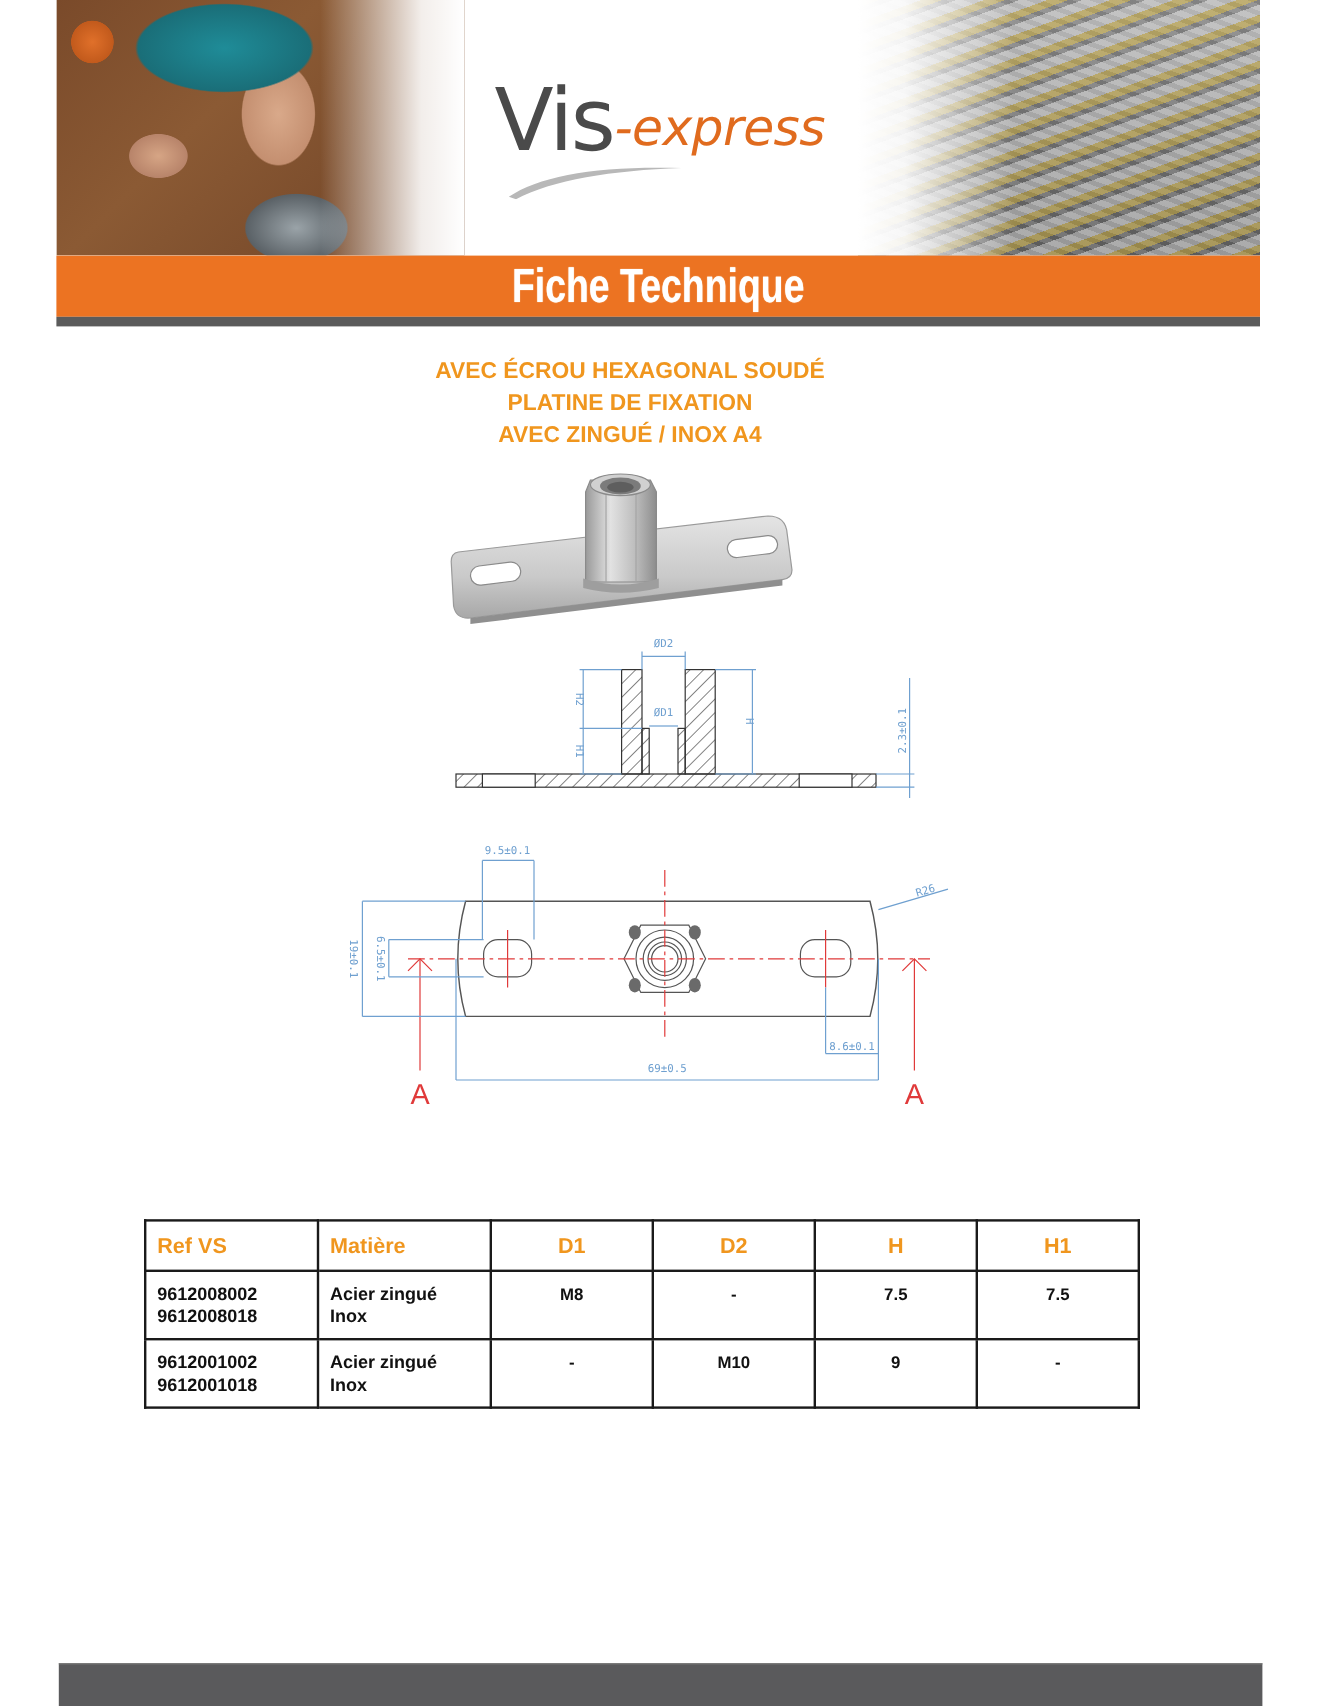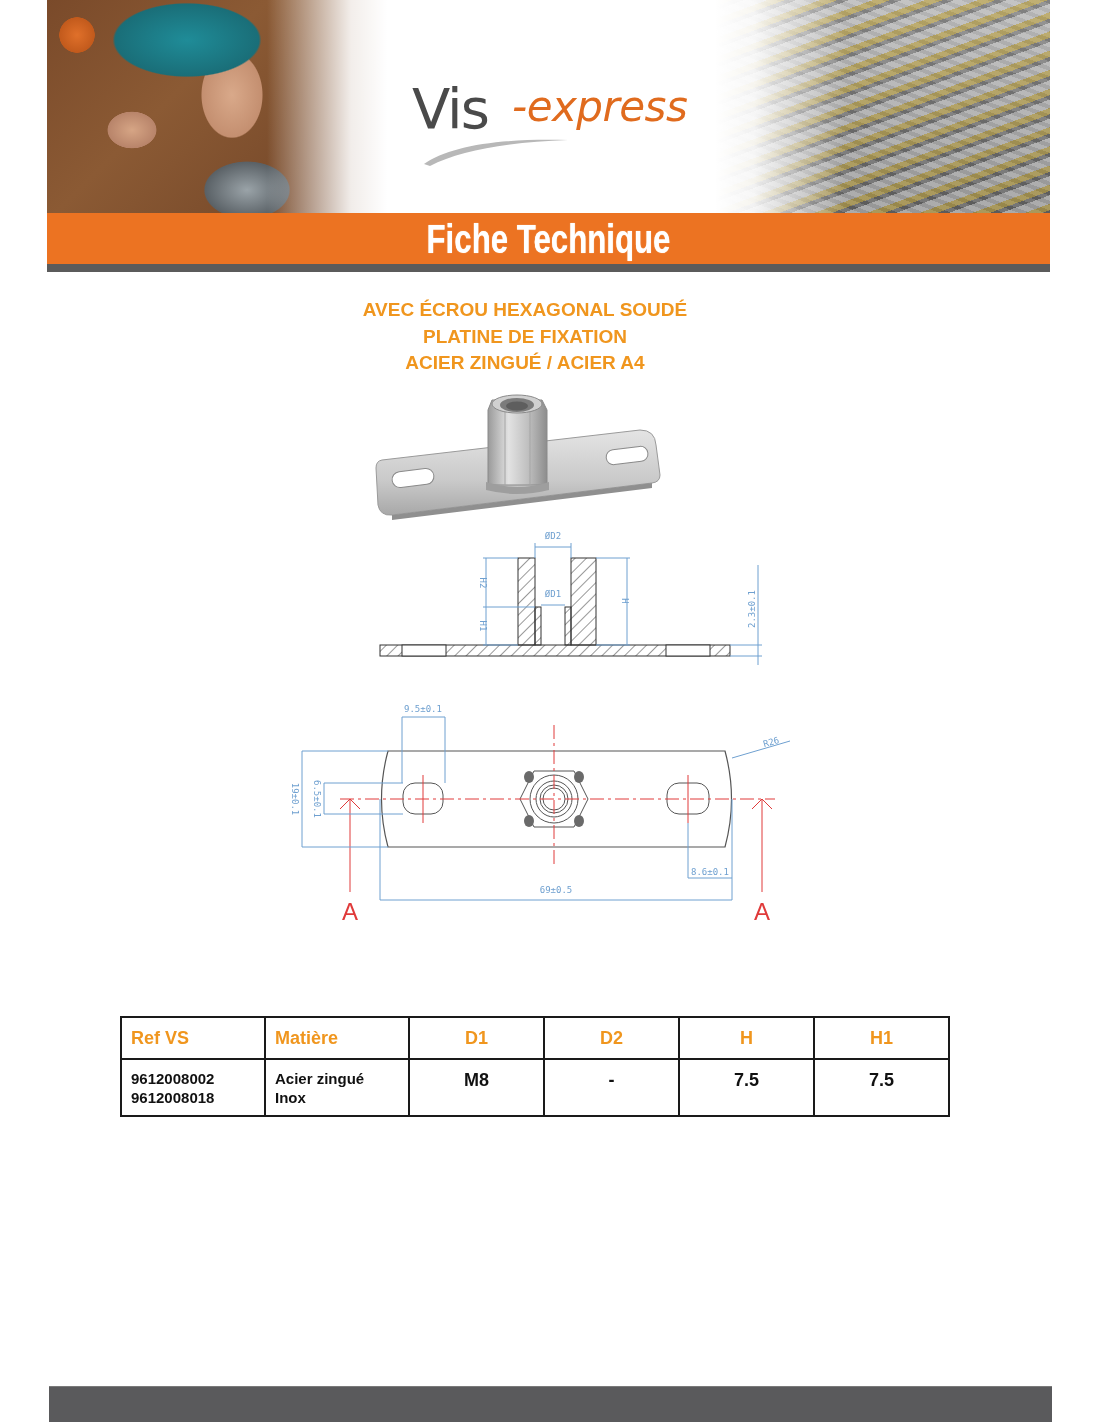--- a/index.html
+++ b/index.html
@@ -22,21 +22,21 @@
   .photo-right { position: absolute; right: 0; top: 0; width: 335px; height: 213px;
     background:
       repeating-linear-gradient(160deg, rgba(200,170,60,0.55) 0 6px, rgba(90,90,90,0.35) 6px 10px, rgba(210,210,210,0.5) 10px 18px),
       repeating-linear-gradient(20deg, rgba(160,160,160,0.45) 0 5px, rgba(60,60,60,0.35) 5px 9px),
       linear-gradient(180deg, #c9c9c9 0%, #8c8c8c 60%, #6b6b6b 100%);
   }
   .photo-right::after { content: ""; position: absolute; left: 0; top: 0; width: 130px; height: 213px;
     background: linear-gradient(270deg, rgba(255,255,255,0) 0%, rgba(255,255,255,0.9) 70%, #ffffff 100%); }
 
   .logo { position: absolute; left: 365px; top: 58px; width: 280px; height: 110px; }
-  .logo-vis { position: absolute; left: 0; top: 18px; font-family: "DejaVu Sans", sans-serif; font-size: 56px; color: #4a4a4a; letter-spacing: -2px; font-weight: normal; }
+  .logo-vis { position: absolute; left: 0; top: 0; font-family: "DejaVu Sans", sans-serif; font-size: 72px; color: #4a4a4a; letter-spacing: -2px; font-weight: normal; }
   .logo-express { position: absolute; left: 100px; top: 24px; font-family: "DejaVu Sans", sans-serif; font-style: italic; font-size: 42px; color: #e06b1e; letter-spacing: -0.5px; }
   .logo-swoosh { position: absolute; left: 8px; top: 78px; width: 150px; height: 30px; }
 
   .orange-band { position: absolute; left: 0; top: 213px; width: 1003px; height: 51px; background: #ec7322; }
   .band-title { position: absolute; left: 0; top: 213px; width: 1003px; height: 51px; text-align: center;
     font-family: "Liberation Sans", sans-serif; font-weight: bold; font-size: 40px; line-height: 53px; color: #ffffff;
     transform: scaleX(0.78); transform-origin: center; letter-spacing: 0px; text-shadow: 0 0 1px #fff3e0; }
   .grey-band { position: absolute; left: 0; top: 264px; width: 1003px; height: 8px; background: #5b5b5b; }
 
   
@@ -50,21 +50,21 @@
   .drawing-section { position: absolute; left: 370px; top: 525px; width: 400px; height: 145px; }
   .drawing-top { position: absolute; left: 270px; top: 695px; width: 530px; height: 235px; }
 
   
   .spec-table { position: absolute; left: 120px; top: 1016px; border-collapse: collapse; }
   .spec-table th, .spec-table td { border: 2px solid #1a1a1a; padding: 0; }
   .spec-table th { height: 40px; font-size: 18px; font-weight: bold; color: #f0961e; text-align: center; }
   .spec-table th.left { text-align: left; padding-left: 9px; margin-top: 28px; }
   .spec-table td { height: 55px; vertical-align: top; }
   .cell-ref, .cell-mat { font-size: 15px; font-weight: bold; color: #111; line-height: 18.5px; padding: 10px 0 0 9px; }
-  .cell-val { font-size: 18px; font-weight: bold; color: #111; text-align: center; padding-top: 10px; }
+  .cell-val { font-size: 14px; font-weight: bold; color: #111; text-align: center; padding-top: 10px; }
   .c1 { width: 133px; } .c2 { width: 133px; } .c3 { width: 133px; } .c4 { width: 133px; } .c5 { width: 133px; } .c6 { width: 133px; }
 
   
   .footer-band { position: absolute; left: 49px; top: 1386px; width: 1003px; height: 36px; background: #5a5a5c; border-top: 1px solid #7a7a7a; }
 </style>
 </head>
 <body>
 
 <div class="banner">
   <div class="banner-photos">
@@ -79,21 +79,21 @@
     </div>
   </div>
   <div class="orange-band"></div>
   <div class="band-title">Fiche Technique</div>
   <div class="grey-band"></div>
 </div>
 
 <div class="product-title">
   <div>AVEC ÉCROU HEXAGONAL SOUDÉ</div>
   <div>PLATINE DE FIXATION</div>
-  <div>ACIER ZINGUÉ / ACIER A4</div>
+  <div>AVEC ZINGUÉ / INOX A4</div>
 </div>
 
 <svg class="product-photo" viewBox="0 0 310 135">
   <defs>
     <linearGradient id="plateGrad" x1="0" y1="0" x2="0" y2="1">
       <stop offset="0" stop-color="#e4e4e4"></stop>
       <stop offset="0.6" stop-color="#c9c9c9"></stop>
       <stop offset="1" stop-color="#a8a8a8"></stop>
     </linearGradient>
     <linearGradient id="hexGrad" x1="0" y1="0" x2="1" y2="0">
@@ -252,16 +252,42 @@
       <td class="c4">
           <div class="cell-val">-</div>
         </td>
       <td class="c5">
           <div class="cell-val">7.5</div>
         </td>
       <td class="c6">
           <div class="cell-val">7.5</div>
         </td>
     </tr>
+    <tr>
+      <td class="c1">
+          <div class="cell-ref">
+            <div>9612001002</div>
+            <div>9612001018</div>
+          </div>
+        </td>
+      <td class="c2">
+          <div class="cell-mat">
+            <div>Acier zingué</div>
+            <div>Inox</div>
+          </div>
+        </td>
+      <td class="c3">
+          <div class="cell-val">-</div>
+        </td>
+      <td class="c4">
+          <div class="cell-val">M10</div>
+        </td>
+      <td class="c5">
+          <div class="cell-val">9</div>
+        </td>
+      <td class="c6">
+          <div class="cell-val">-</div>
+        </td>
+    </tr>
   </tbody>
 </table>
 
 <div class="footer-band"></div>
 
 </body></html>

